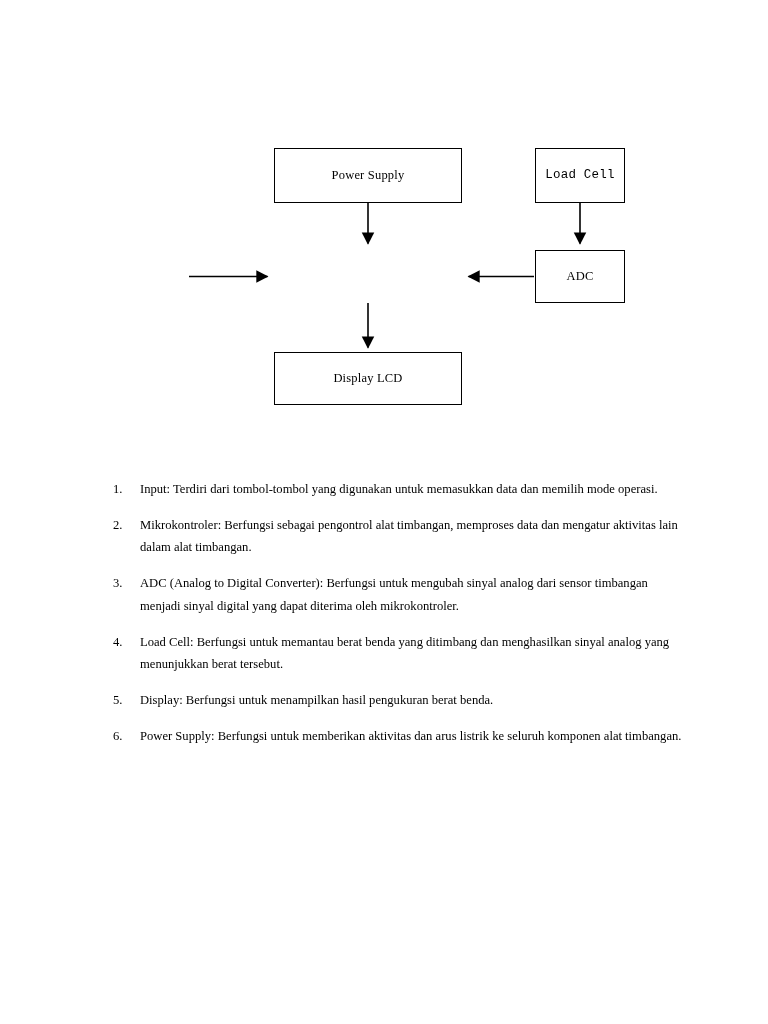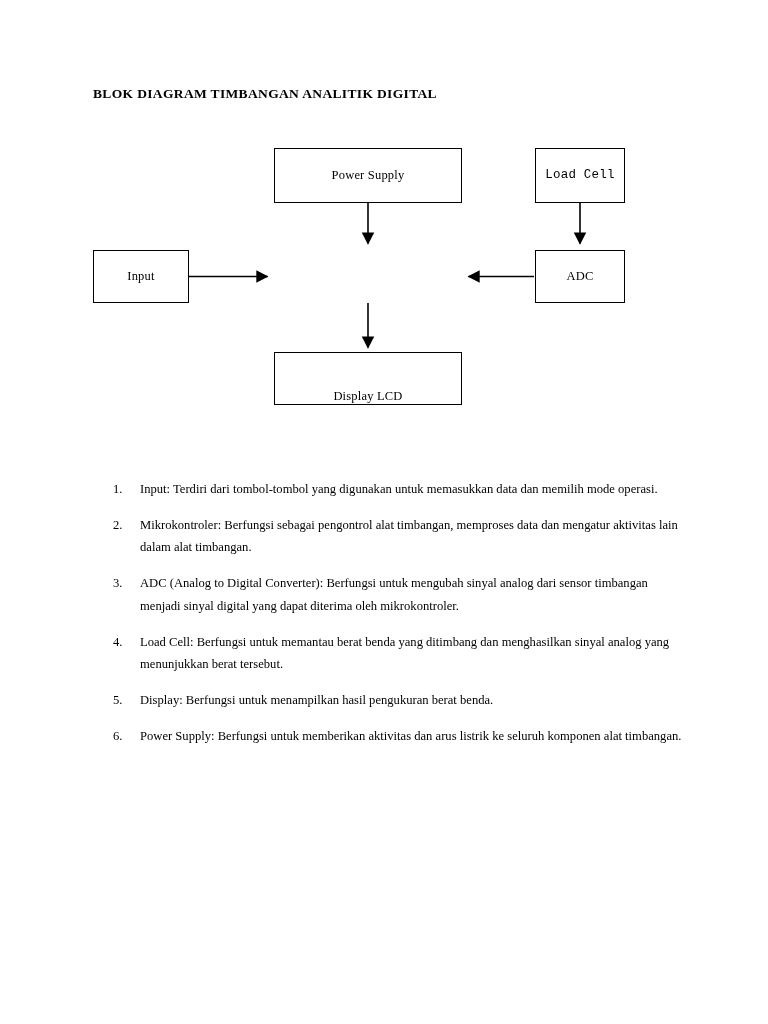--- a/index.html
+++ b/index.html
@@ -55,21 +55,21 @@
     font-size: 12.5px;
     line-height: 1.2;
     letter-spacing: 0.2px;
   }
 
   .node-power-supply { left: 274px; top: 148px; width: 188px; height: 55px; }
   .node-load-cell    { left: 535px; top: 148px; width: 90px;  height: 55px; font-family: Liberation Mono, monospace; }
   .node-input        { left: 93px;  top: 250px; width: 96px;  height: 53px; }
   .node-mikro        { left: 274px; top: 250px; width: 188px; height: 53px; }
   .node-adc          { left: 535px; top: 250px; width: 90px;  height: 53px; justify-content: center; }
-  .node-display      { left: 274px; top: 352px; width: 188px; height: 53px; align-items: flex-end; }
+  .node-display      { left: 274px; top: 352px; width: 188px; height: 53px; }
 
   .connectors {
     position: absolute;
     left: 0;
     top: 0;
     width: 768px;
     height: 430px;
     pointer-events: none;
   }
 
@@ -113,21 +113,20 @@
 
   .list-item .item-text {
     display: block;
   }
 </style>
 </head>
 <body>
 
 <div class="page">
 
-  <div class="doc-title">BLOK DIAGRAM TIMBANGAN ANALITIK DIGITAL</div>
 
   <div class="diagram">
 
     <svg class="connectors" width="768" height="430" viewBox="0 0 768 430">
       <defs>
         <marker id="arrow-down" markerWidth="9" markerHeight="9" refX="4.5" refY="7.4" orient="0">
           <path d="M0.6,0.6 L8.4,0.6 L4.5,8.2 Z" fill="#000000"></path>
         </marker>
         <marker id="arrow-right" markerWidth="9" markerHeight="9" refX="7.6" refY="4.5" orient="0">
           <path d="M0.6,0.6 L8.2,4.5 L0.6,8.4 Z" fill="#000000"></path>
@@ -149,23 +148,20 @@
     </svg>
 
     <div class="node node-power-supply">
       <span>Power Supply</span>
     </div>
 
     <div class="node node-load-cell">
       <span>Load Cell</span>
     </div>
 
-    <div class="node node-input">
-      <span>Input</span>
-    </div>
 
 
     <div class="node node-adc">
       <span>ADC</span>
     </div>
 
     <div class="node node-display">
       <span>Display LCD</span>
     </div>
 

